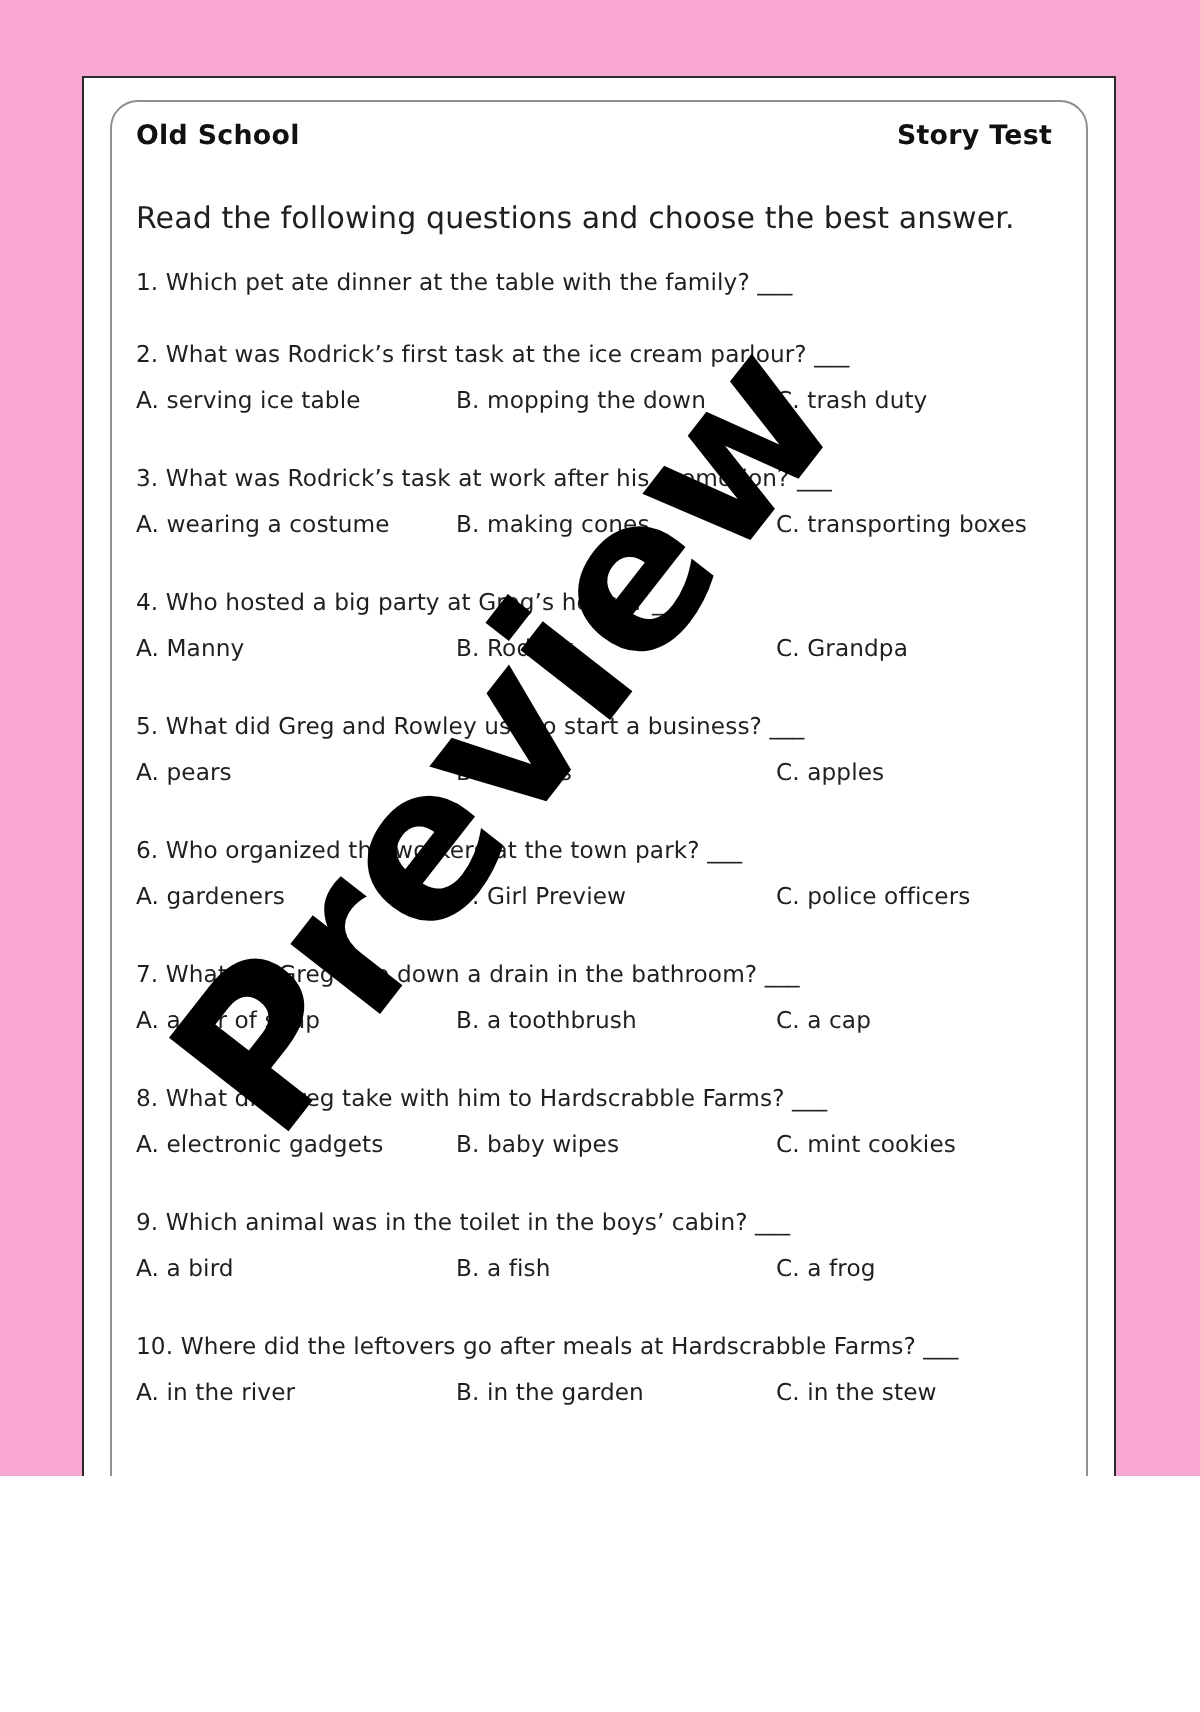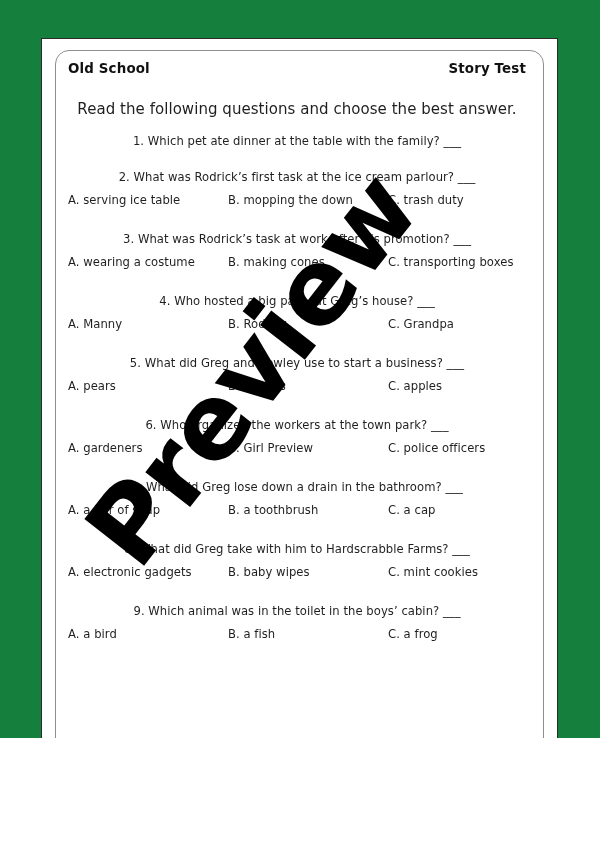--- a/index.html
+++ b/index.html
@@ -15,22 +15,21 @@
     color: #1a1a1a;
     -webkit-font-smoothing: antialiased;
   }
 
   
   #page {
     position: relative;
     width: 600px;
     height: 738px;
     overflow: hidden;
-    background: #15803d;
-    text-align: center;
+    background: #f9a8d4;
   }
 
   .outer-frame {
     position: absolute;
     left: 41px;
     top: 38px;
     width: 517px;
     height: 784px;
     border: 1.6px solid #2b2b2b;
     box-sizing: border-box;
@@ -213,20 +212,28 @@
           </div>
         </div>
         <div class="question-block">
           <div class="q-text">9. Which animal was in the toilet in the boys’ cabin? ___</div>
           <div class="options">
             <div class="opt opt-a">A. a bird</div>
             <div class="opt opt-b">B. a fish</div>
             <div class="opt opt-c">C. a frog</div>
           </div>
         </div>
+        <div class="question-block">
+          <div class="q-text">10. Where did the leftovers go after meals at Hardscrabble Farms? ___</div>
+          <div class="options">
+            <div class="opt opt-a">A. in the river</div>
+            <div class="opt opt-b">B. in the garden</div>
+            <div class="opt opt-c">C. in the stew</div>
+          </div>
+        </div>
       </div>
 
   </div>
 
   <div class="watermark">
     <div class="watermark-text">Preview</div>
   </div>
 
 </div>
 

